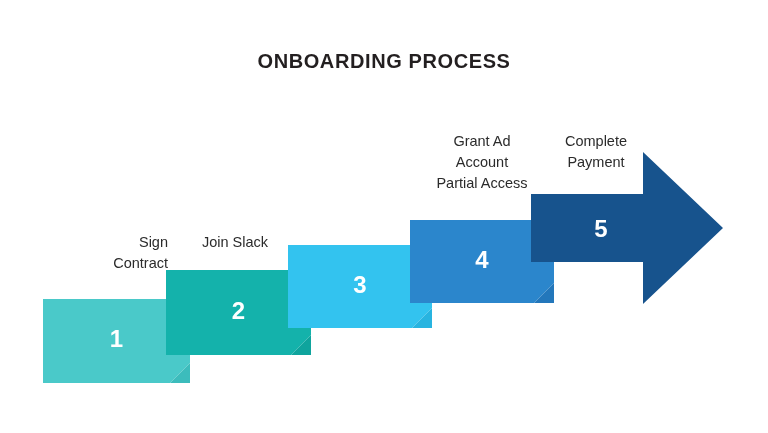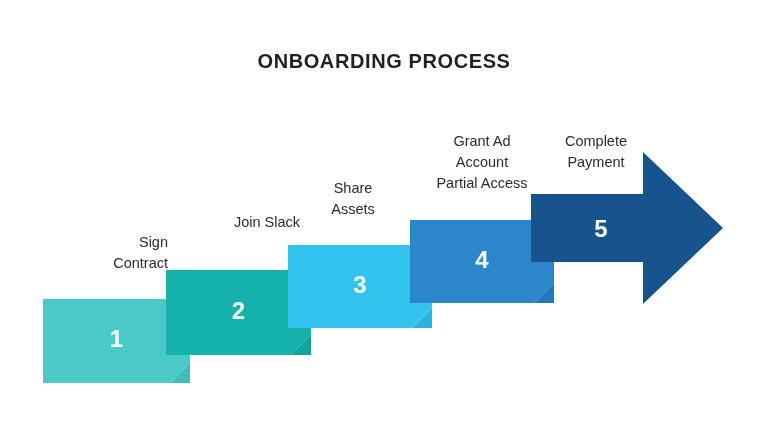--- a/index.html
+++ b/index.html
@@ -90,22 +90,20 @@
   </svg>
 
   <div class="step-number" style="left: 43px; top: 325px; width: 147px; color: rgb(255, 255, 255);">1</div>
   <div class="step-number" style="left: 166px; top: 297px; width: 145px; color: rgb(255, 255, 255);">2</div>
   <div class="step-number" style="left: 288px; top: 271px; width: 144px; color: rgb(255, 255, 255);">3</div>
   <div class="step-number" style="left: 410px; top: 246px; width: 144px; color: rgb(255, 255, 255);">4</div>
   <div class="step-number" style="left: 531px; top: 215px; width: 140px; color: rgb(255, 255, 255);">5</div>
 
   <div class="step-label" style="left: 38px; top: 232px; width: 130px; color: rgb(43, 43, 43); text-align: right;">Sign
 Contract</div>
-  <div class="step-label" style="left: 170px; top: 212px; width: 130px; color: rgb(43, 43, 43); text-align: right;">Join Slack</div>
-  <div class="step-label" style="left: 290px; top: 178px; width: 126px; color: rgb(43, 43, 43);">Share
-Assets</div>
+  <div class="step-label" style="left: 170px; top: 232px; width: 130px; color: rgb(43, 43, 43);">Join Slack</div>
   <div class="step-label" style="left: 408px; top: 131px; width: 148px; color: rgb(43, 43, 43);">Grant Ad
 Account
 Partial Access</div>
   <div class="step-label" style="left: 527px; top: 131px; width: 138px; color: rgb(43, 43, 43);">Complete
 Payment</div>
 
 </div>
 
 </body></html>

